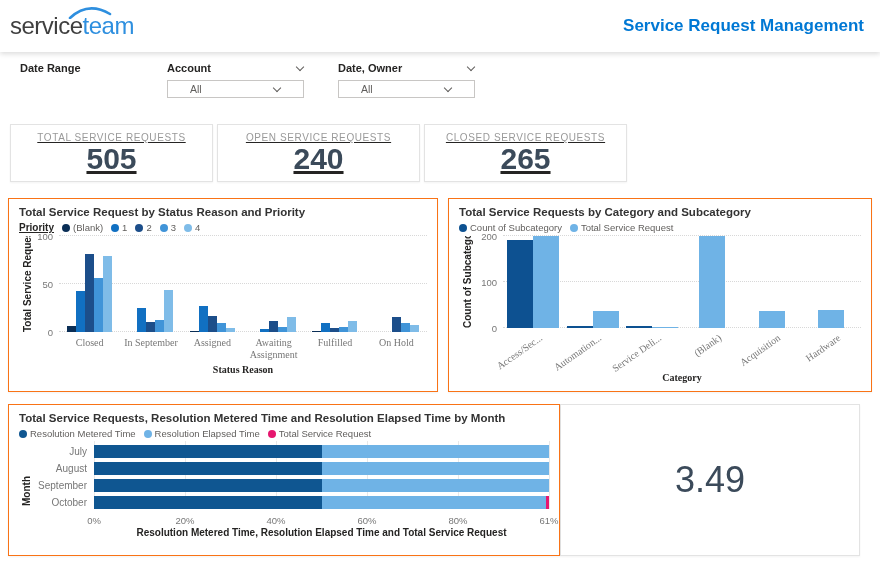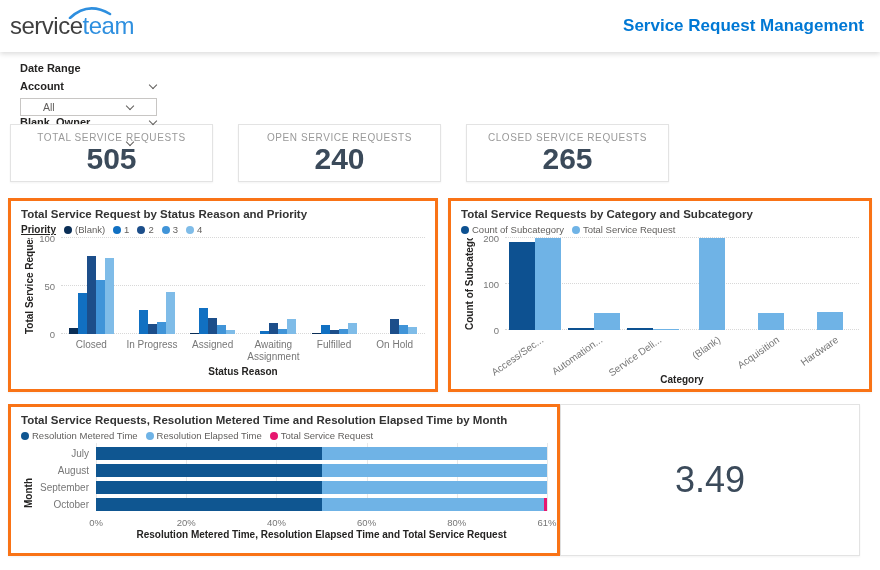--- a/index.html
+++ b/index.html
@@ -10,48 +10,48 @@
   .header { height:52px; background:#fff; display:flex; align-items:center;
     justify-content:space-between; padding:0 16px 0 10px; position:relative;
     box-shadow:0 2px 5px rgba(0,0,0,0.14); z-index:5; }
   .logo { position:relative; font-size:24px; letter-spacing:-0.5px; line-height:1; }
   .logo .p1 { color:#3f3f3f; font-weight:400; }
   .logo .p2 { color:#2e8fdf; font-weight:400; }
   .logo svg { position:absolute; top:-9px; left:58px; }
   .report-title { color:#0078d4; font-weight:bold; font-size:17px; }
 
   
-  .filters { display:flex; padding:10px 0 0 20px; height:58px;flex-direction:column; }
+  .filters { display:flex; padding:10px 0 0 20px; height:58px; }
   .fgroup { margin-right:34px; }
   .flabel { font-size:11px; font-weight:bold; color:#252423; display:flex;
     justify-content:space-between; align-items:center; margin-bottom:6px; }
   .chev { width:8px; height:8px; display:inline-block; position:relative; }
   .chev::after { content:""; position:absolute; left:1px; top:0px; width:5px; height:5px;
     border-right:1px solid #605e5c; border-bottom:1px solid #605e5c; transform:rotate(45deg); }
   .dateboxes { display:flex; gap:5px; }
   .datebox { width:50px; height:18px; border:1px solid #b5b5b5; font-size:10.5px;
     color:#252423; padding:0 3px; font-family:"Liberation Sans",sans-serif; }
   .datebox.wide { width:58px; }
   .ddl { width:137px; height:18px; border:1px solid #c8c6c4; display:flex;
     align-items:center; justify-content:space-between; padding:0 22px; }
   .ddl .val { font-size:10.5px; color:#605e5c; }
   .fg-date { width:113px; }
   .fg-sel { width:137px; }
 
   
-  .kpis { display:flex; gap:25px; margin:14px 0 0 10px; }
+  .kpis { display:flex; gap:4px; margin:14px 0 0 10px;text-decoration:underline; }
   .kpi-card { width:203px; height:58px; border:1px solid #e3e3e3; background:#fff;
     box-shadow:0 1px 2px rgba(0,0,0,0.05); display:flex; flex-direction:column;
     align-items:center; justify-content:center; }
   .kpi-label { font-size:10px; letter-spacing:0.6px; color:#999; margin-bottom:1px; }
   .kpi-value { font-size:30px; color:#3b4a5a; font-weight:600; line-height:1; }
 
   
   .charts-row { display:flex; gap:10px; margin:16px 8px 0 8px; }
-  .panel { border:3px solid #f97316; background:#fff; box-shadow:0 1px 2px rgba(0,0,0,0.05);
+  .panel { border:1px solid #f97316; background:#fff; box-shadow:0 1px 2px rgba(0,0,0,0.05);
     padding:7px 10px 4px 10px; position:relative; }
   .panel.c1 { width:430px; height:194px; }
   .panel.c2 { width:424px; height:194px; }
   .bottom-row { display:flex; gap:0; margin:12px 8px 0 8px; }
   .panel.c3 { width:552px; height:152px; }
   .avg-card { width:300px; height:152px; border:1px solid #e3e3e3; background:#fff;
     box-shadow:0 1px 2px rgba(0,0,0,0.05); display:flex; flex-direction:column;
     align-items:center; justify-content:center; }
   .avg-value { font-size:36px; color:#3b4a5a; line-height:1.1; }
   .avg-label { font-size:10.5px; color:#8a8886; margin-top:2px; }
@@ -62,21 +62,21 @@
   .legend .legend-title { font-weight:bold; color:#252423; font-size:10px;text-decoration:underline; }
   .legend-item { display:inline-flex; align-items:center; gap:3px; }
   .legend-item .dot { width:8px; height:8px; border-radius:50%; display:inline-block; }
 
   
   .vc-wrap { display:flex; }
   .vc-ylabel { writing-mode:vertical-lr; transform:rotate(180deg); font-size:10px;
     font-weight:bold; color:#252423; text-align:center; width:14px; white-space:nowrap; overflow:hidden; }
   .vc-axis { position:relative; }
   .vc-axis .tick { position:absolute; right:6px; font-size:9.5px; color:#777; transform:translateY(50%); }
-  .vc-main { flex:1; }
+  .vc-main { flex:1;font-family:Liberation Serif, serif; }
   .vc-plot { position:relative; }
   .gridline { position:absolute; left:0; right:0; border-top:1px dotted #d8d8d8; }
   .vc-groups { position:absolute; left:0; right:0; top:0; bottom:0; display:flex; }
   .vc-group { flex:1; display:flex; align-items:flex-end; justify-content:center; }
   .vc-bar { display:inline-block; }
   .vc-cats { position:relative; }
   .vc-cats.flat { display:flex; }
   .vc-cats.flat .cat { flex:1; text-align:center; font-size:10px; color:#777;
     padding-top:5px; line-height:1.15; }
   .vc-cats .cat-rot { position:absolute; top:4px; font-size:10px; color:#777;
@@ -122,21 +122,21 @@
       <span>Account</span>
       <span class="chev"></span>
     </div>
     <div class="ddl">
       <span class="val">All</span>
       <span class="chev"></span>
     </div>
   </div>
   <div class="fgroup fg-sel">
     <div class="flabel">
-      <span>Blank, Owner</span>
+      <span>Date, Owner</span>
       <span class="chev"></span>
     </div>
     <div class="ddl">
       <span class="val">All</span>
       <span class="chev"></span>
     </div>
   </div>
 </div>
 
 <div class="kpis">
@@ -233,21 +233,21 @@
                   <div class="vc-bar" style="width: 9px; height: 0px; background: rgb(10, 46, 86);"></div>
                   <div class="vc-bar" style="width: 9px; height: 0px; background: rgb(17, 112, 194);"></div>
                   <div class="vc-bar" style="width: 9px; height: 15.36px; background: rgb(28, 78, 138);"></div>
                   <div class="vc-bar" style="width: 9px; height: 8.64px; background: rgb(64, 148, 216);"></div>
                   <div class="vc-bar" style="width: 9px; height: 6.72px; background: rgb(127, 188, 232);"></div>
                 </div>
               </div>
             </div>
             <div class="vc-cats flat" style="height: 32px;">
               <div class="cat">Closed</div>
-              <div class="cat">In Progress</div>
+              <div class="cat">In September</div>
               <div class="cat">Assigned</div>
               <div class="cat">Awaiting Assignment</div>
               <div class="cat">Fulfilled</div>
               <div class="cat">On Hold</div>
             </div>
             <div class="vc-xlabel">Status Reason</div>
           </div>
         </div>
       </div>
   </div>

